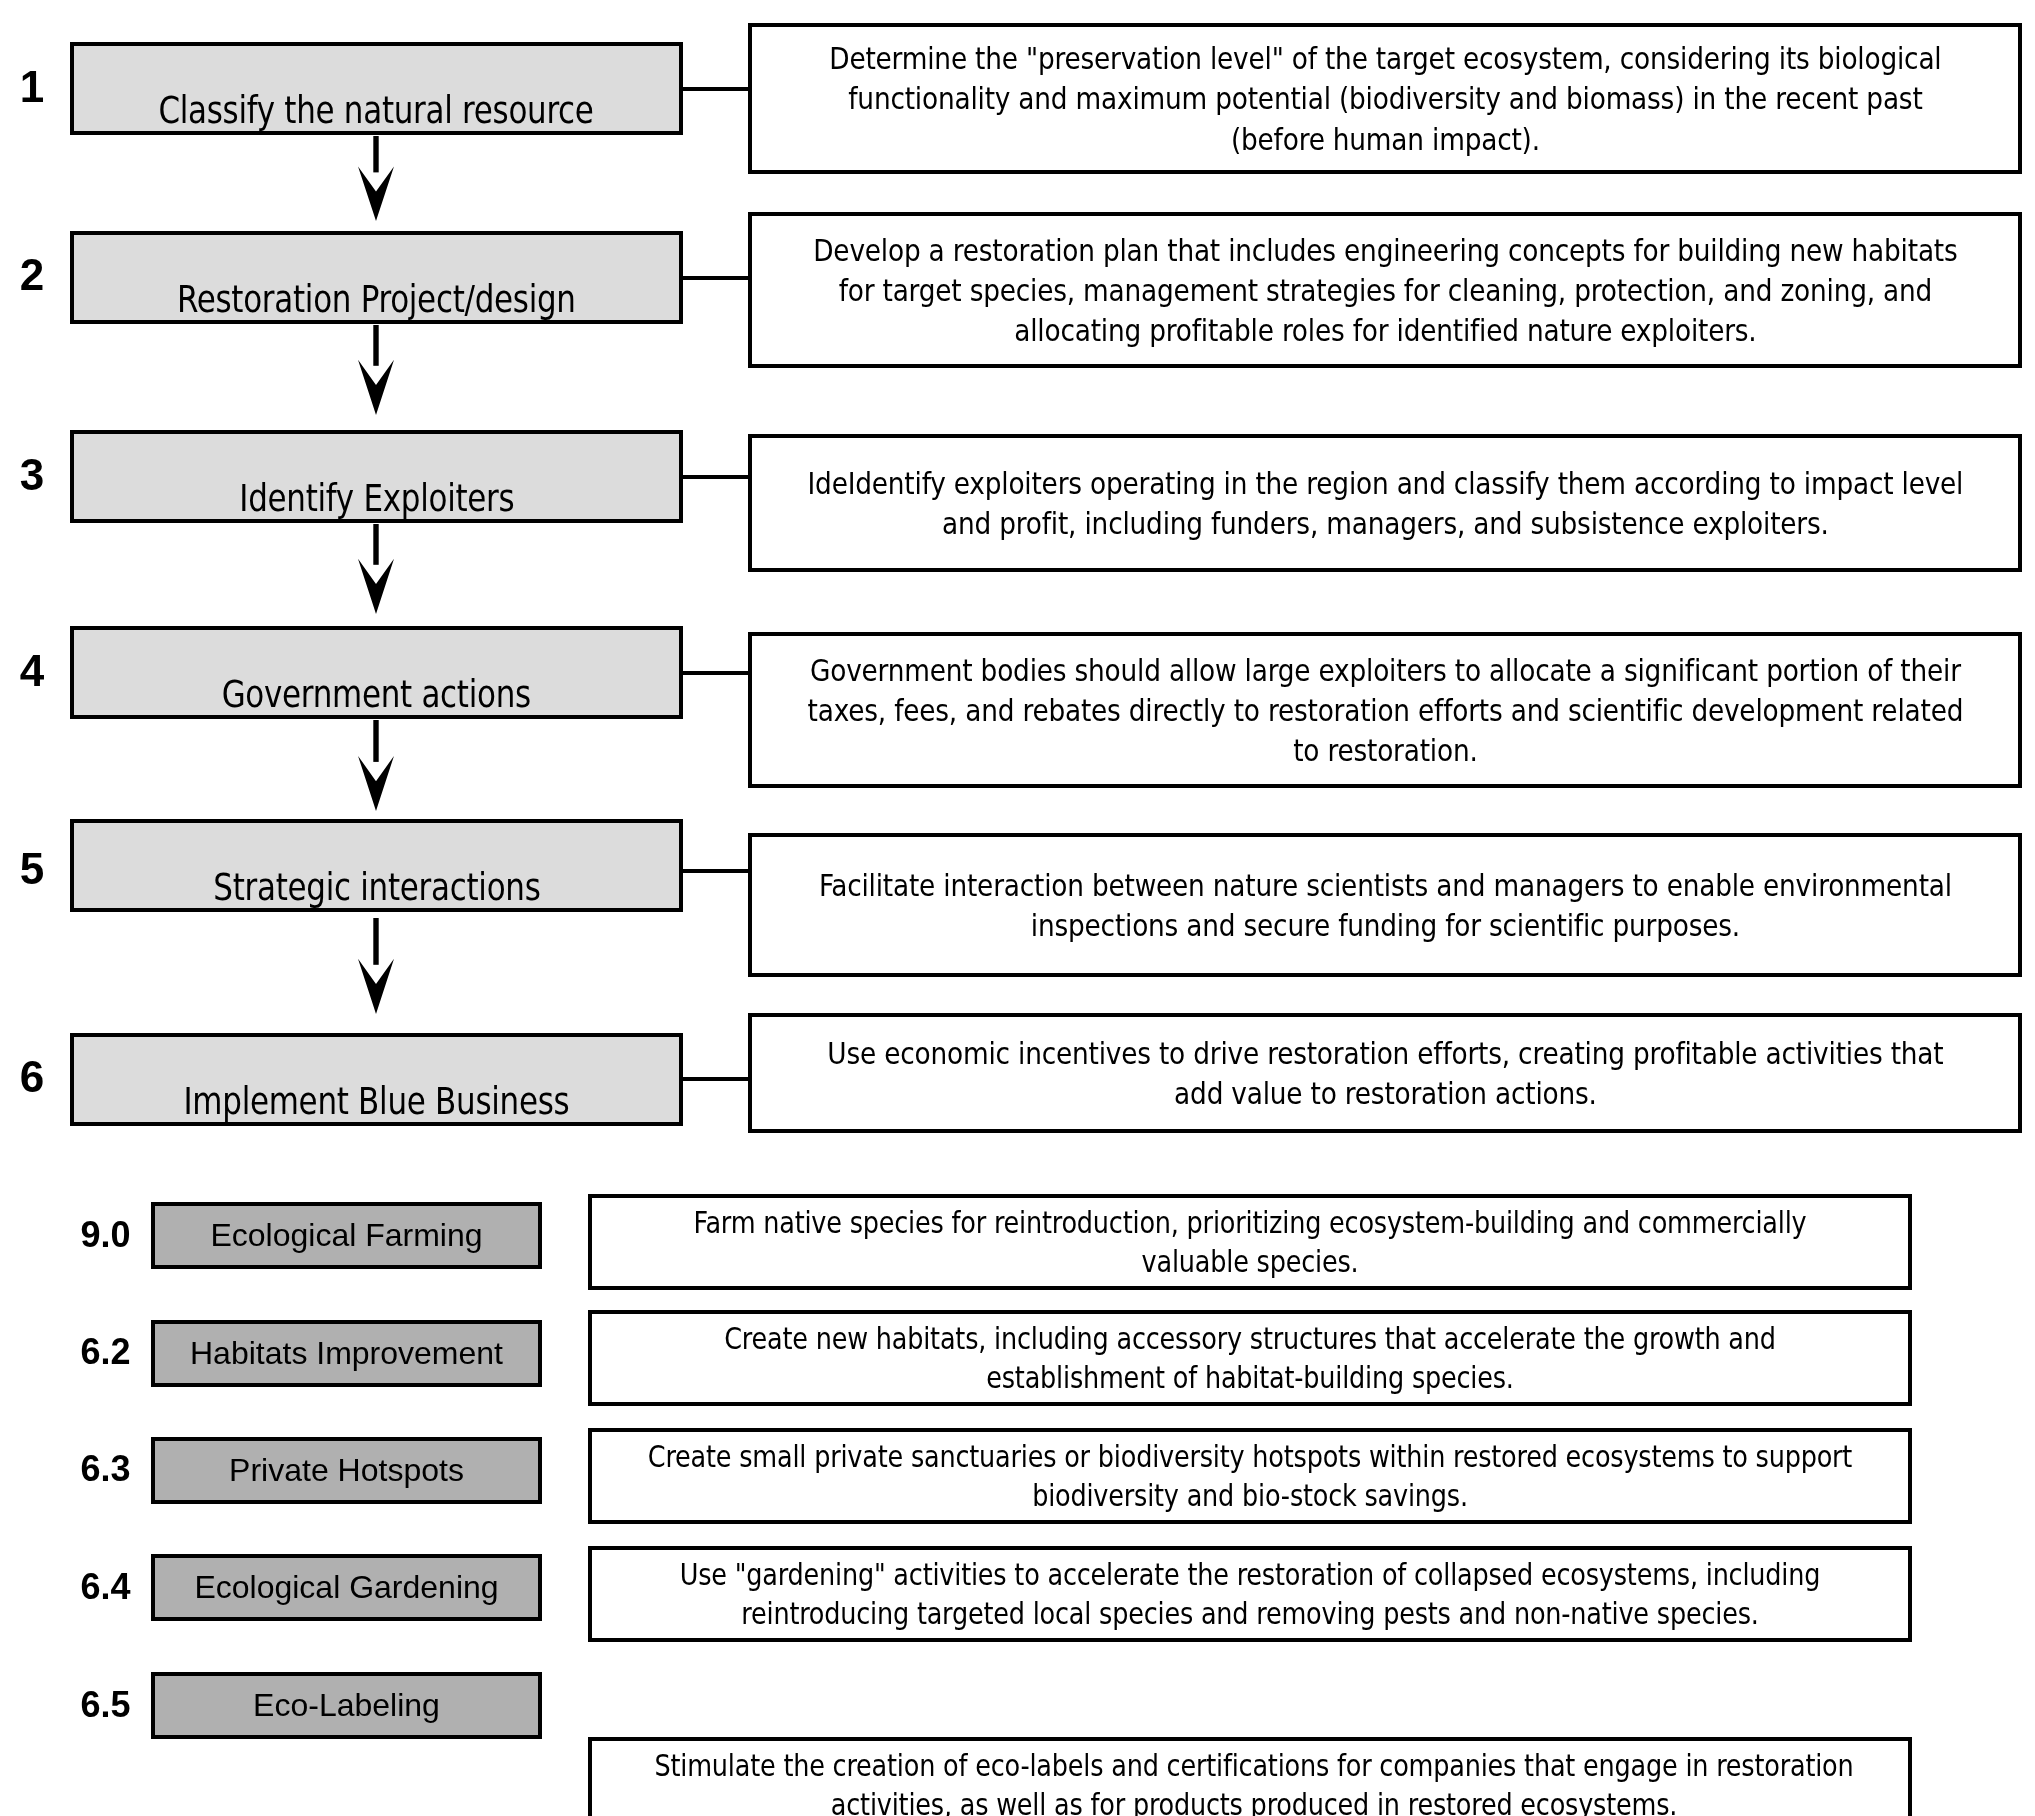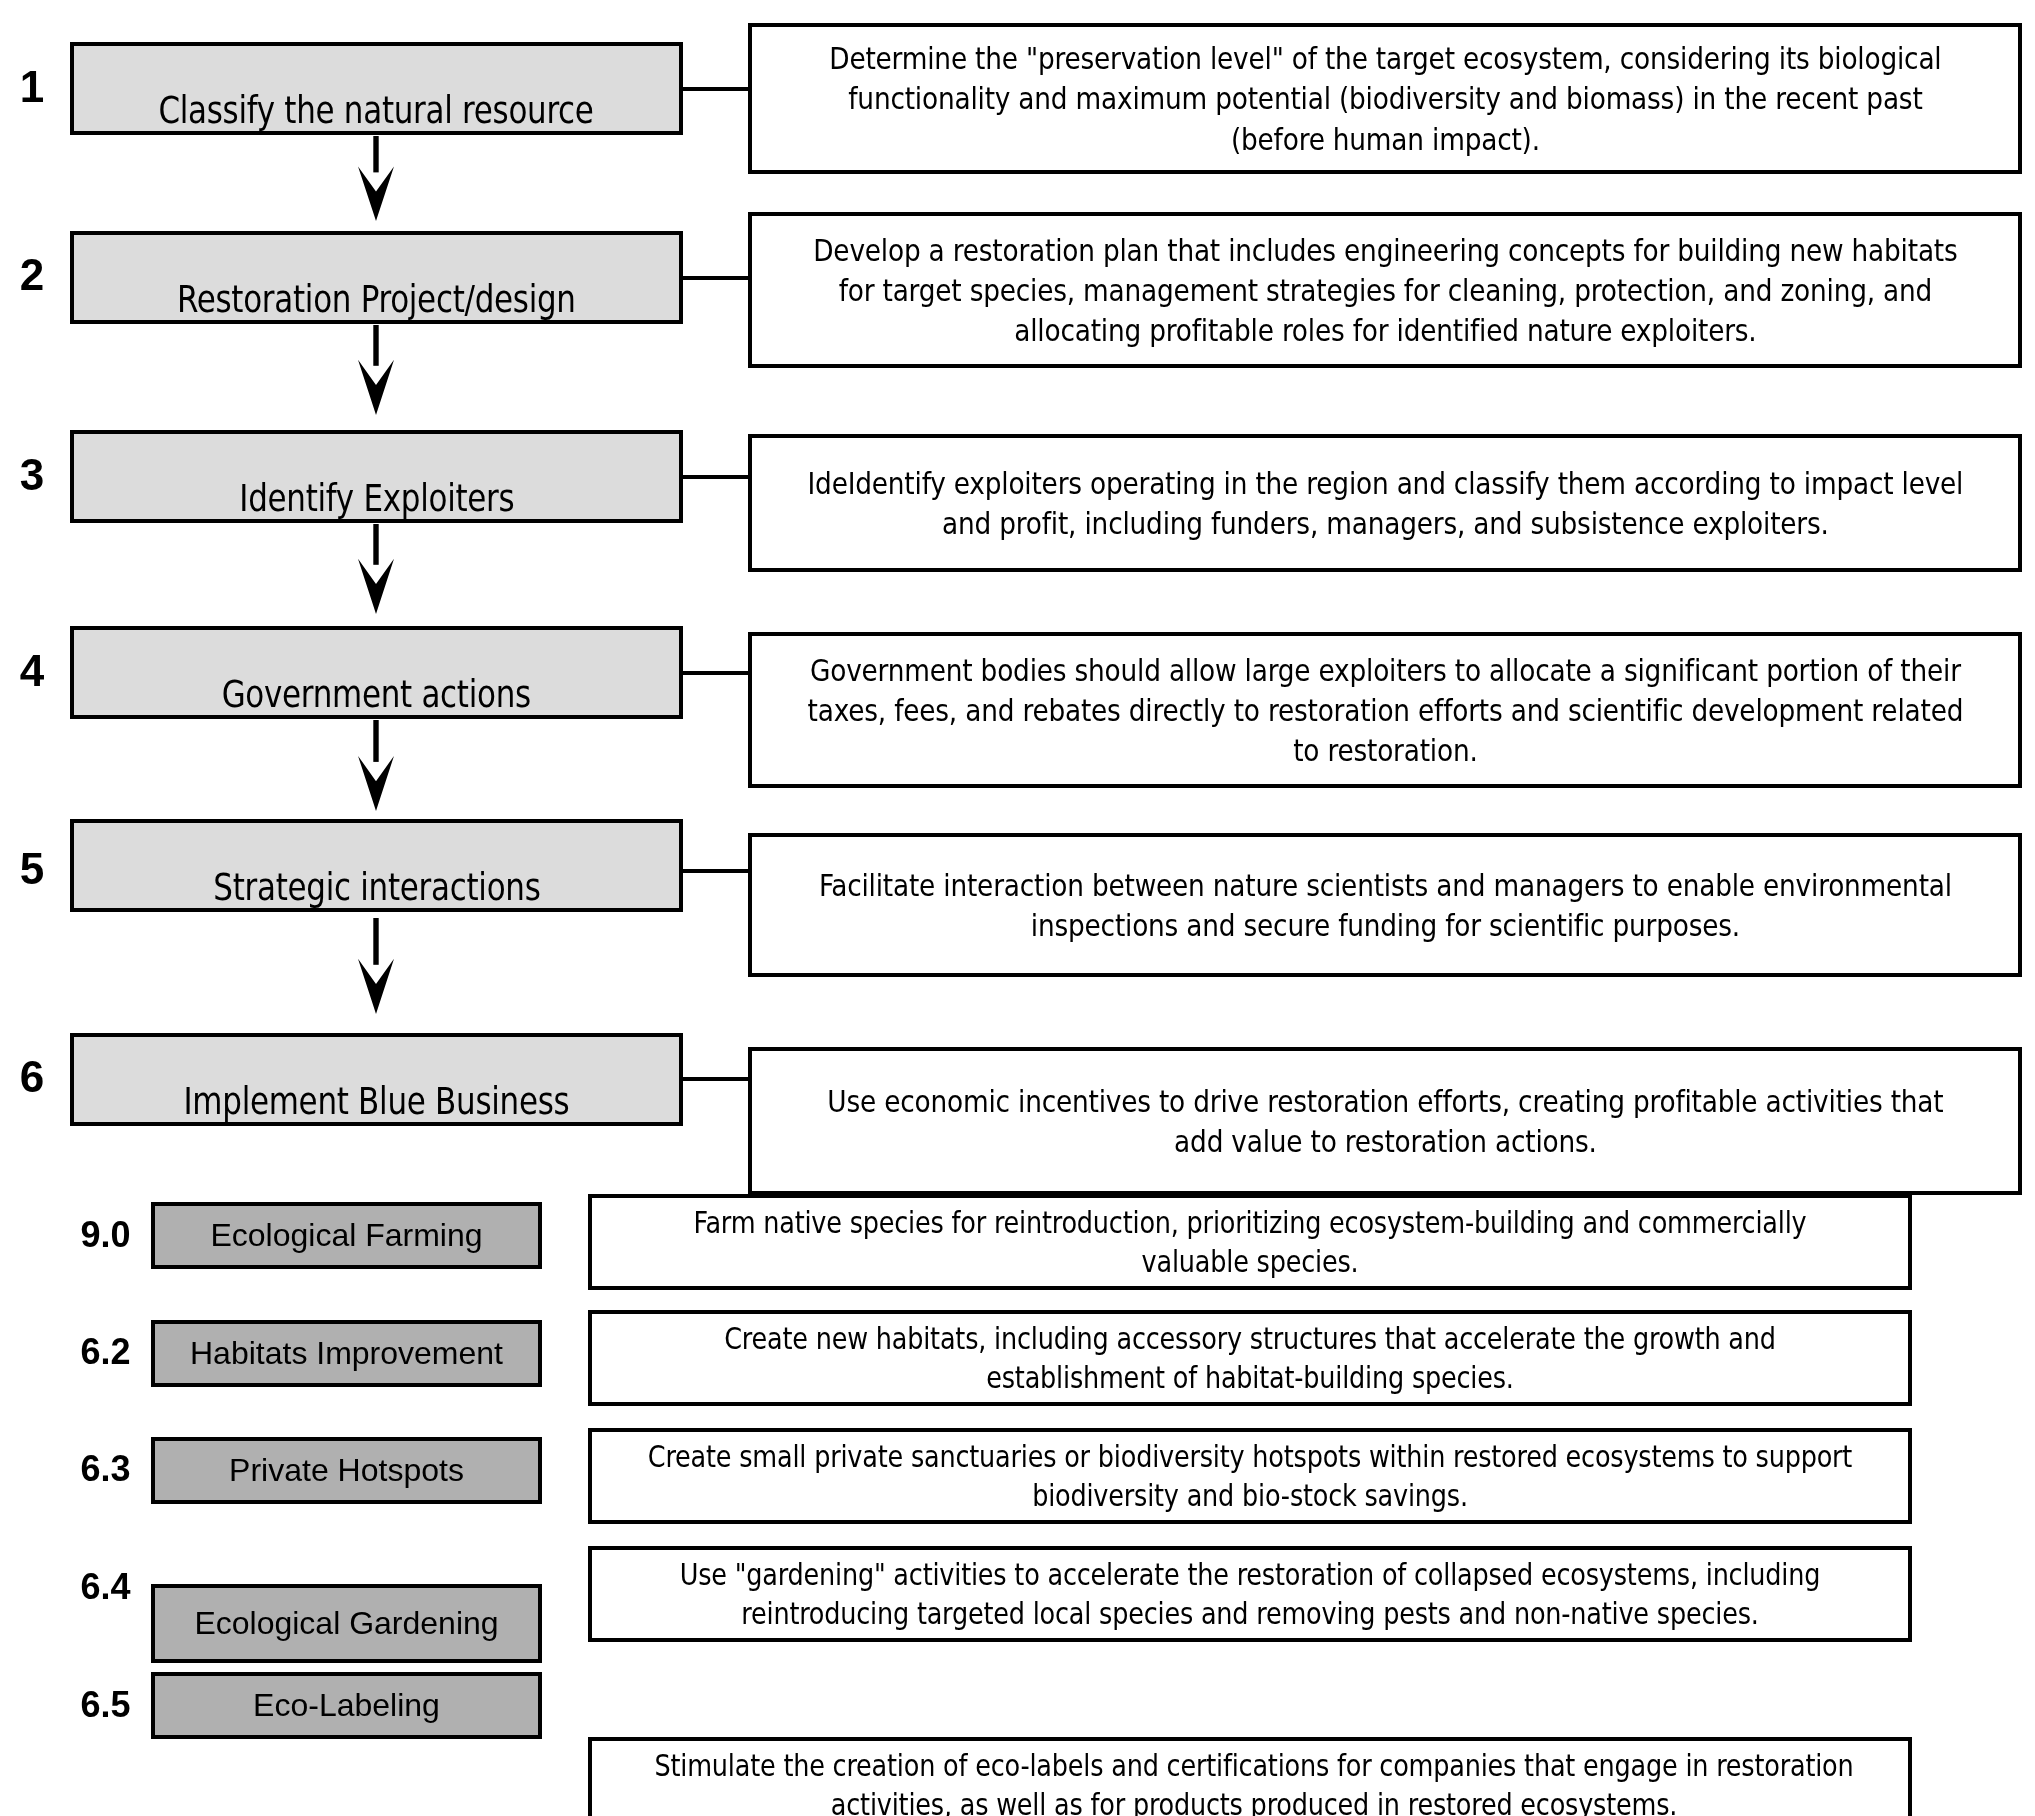--- a/index.html
+++ b/index.html
@@ -137,21 +137,21 @@
       <div class="desc-box" style="top: 833px; height: 144px;">
         <div class="desc-text">Facilitate interaction between nature scientists and managers to enable environmental inspections and secure funding for scientific purposes.</div>
       </div>
     </div>
     <div class="step-row" style="top: 0px;">
       <div class="step-num" style="top: 1055px;">6</div>
       <div class="step-box" style="top: 1033px; height: 93px;">
         <div class="step-box-label">Implement Blue Business</div>
       </div>
       <div class="connector" style="top: 1077px;"></div>
-      <div class="desc-box" style="top: 1047px; height: 148px;">
+      <div class="desc-box" style="top: 1013px; height: 120px;">
         <div class="desc-text">Use economic incentives to drive restoration efforts, creating profitable activities that add value to restoration actions.</div>
       </div>
     </div>
     <div class="arrow" style="top: 136px; height: 85px;">
       <svg width="36" height="85" viewBox="0 0 60 142">
         <rect x="25.5" y="0" width="9" height="60.8" fill="#000"></rect>
         <polygon points="30,142 60,50.8 30,92.584 0,50.8" fill="#000"></polygon>
       </svg>
     </div>
     <div class="arrow" style="top: 325px; height: 90px;">
@@ -200,21 +200,21 @@
       <div class="sub-num" style="top: 1451px;">6.3</div>
       <div class="sub-box" style="top: 1437px; height: 67px;">
         <div class="sub-box-label">Private Hotspots</div>
       </div>
       <div class="sub-desc" style="top: 1428px; height: 96px;">
         <div class="sub-desc-text">Create small private sanctuaries or biodiversity hotspots within restored ecosystems to support biodiversity and bio-stock savings.</div>
       </div>
     </div>
     <div class="sub-row" style="top: 0px;">
       <div class="sub-num" style="top: 1569px;">6.4</div>
-      <div class="sub-box" style="top: 1554px; height: 79px; margin-top: 30px;">
+      <div class="sub-box" style="top: 1554px; height: 67px;">
         <div class="sub-box-label">Ecological Gardening</div>
       </div>
       <div class="sub-desc" style="top: 1546px; height: 96px;">
         <div class="sub-desc-text">Use "gardening" activities to accelerate the restoration of collapsed ecosystems, including reintroducing targeted local species and removing pests and non-native species.</div>
       </div>
     </div>
     <div class="sub-row" style="top: 0px;">
       <div class="sub-num" style="top: 1687px;">6.5</div>
       <div class="sub-box" style="top: 1672px; height: 67px;">
         <div class="sub-box-label">Eco-Labeling</div>

